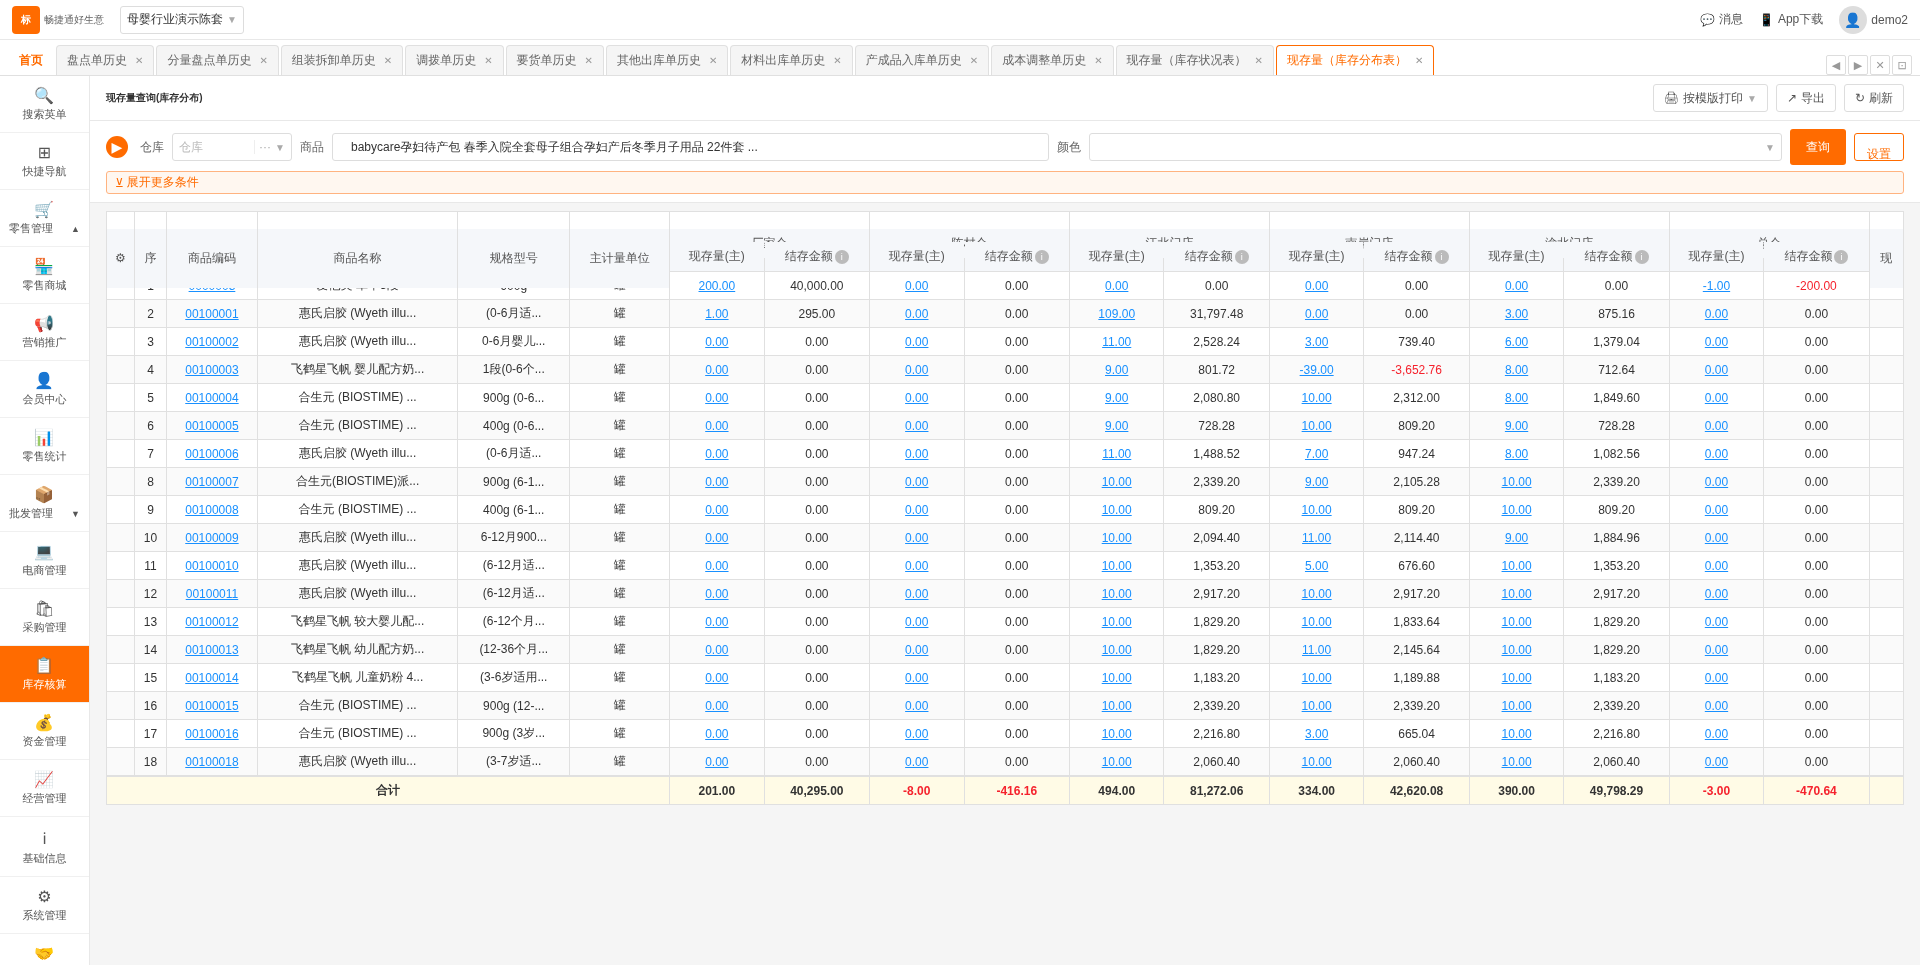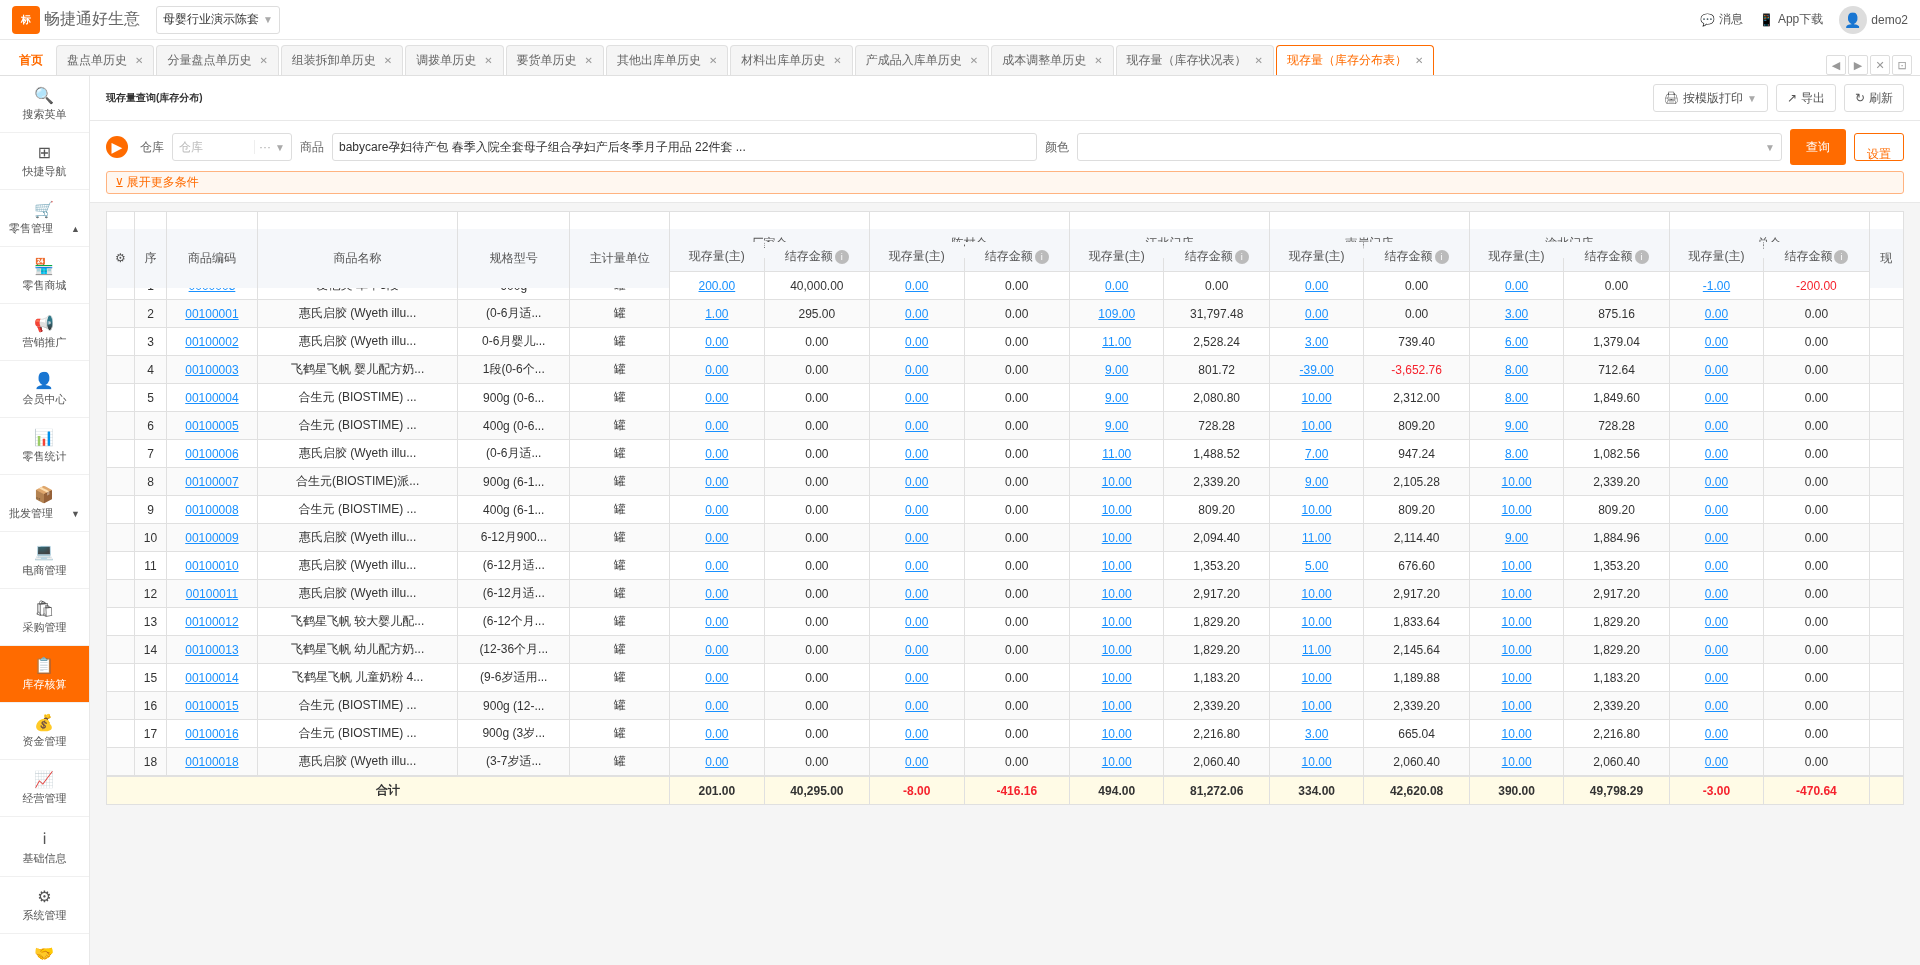--- a/index.html
+++ b/index.html
@@ -3,21 +3,21 @@
   <meta charset="utf-8">
   <style>
     * { margin: 0; padding: 0; box-sizing: border-box; }
     body { font-family: 'Microsoft YaHei', Arial, sans-serif; font-size: 12px; background: #f5f5f5; color: #333; overflow: hidden; }
 
     
     .top-bar { height: 40px; background: #fff; display: flex; align-items: center; justify-content: space-between; padding: 0 12px; border-bottom: 1px solid #e8e8e8; }
     .top-bar-left { display: flex; align-items: center; gap: 8px; }
     .logo-area { display: flex; align-items: center; gap: 4px; }
     .logo-icon { width: 28px; height: 28px; background: #ff6b00; border-radius: 4px; display: flex; align-items: center; justify-content: center; color: white; font-size: 10px; font-weight: bold; }
-    .logo-text { font-size: 16px; color: #666; }
+    .logo-text { font-size: 10px; color: #666; }
     .top-bar-right { display: flex; align-items: center; gap: 16px; }
     .top-bar-item { display: flex; align-items: center; gap: 4px; cursor: pointer; color: #555; font-size: 12px; }
     .avatar { width: 28px; height: 28px; border-radius: 50%; background: #ddd; overflow: hidden; display: flex; align-items: center; justify-content: center; }
 
     
     .tab-bar { height: 36px; background: #fff; display: flex; align-items: flex-end; padding: 0 8px; border-bottom: 1px solid #e0e0e0; overflow: hidden; }
     .tab-item { height: 30px; padding: 0 10px; display: flex; align-items: center; gap: 4px; cursor: pointer; font-size: 12px; border: 1px solid #e0e0e0; border-bottom: none; border-radius: 4px 4px 0 0; background: #f5f5f5; color: #666; margin-right: 2px; white-space: nowrap; }
     .tab-item.active { background: #fff; color: #ff6b00; border-color: #ff6b00; z-index: 1; }
     .tab-item .tab-close { margin-left: 4px; color: #999; font-size: 10px; }
     .tab-home { color: #ff6b00; font-weight: bold; border-color: transparent; background: transparent; }
@@ -40,21 +40,21 @@
     
     .page-header { padding: 8px 16px; background: #fff; border-bottom: 1px solid #e8e8e8; display: flex; align-items: center; justify-content: space-between; }
     .page-title { font-size: 10px; font-weight: bold; color: #333; }
     .page-actions { display: flex; align-items: center; gap: 8px; }
     .action-btn { height: 28px; padding: 0 10px; border: 1px solid #ddd; border-radius: 3px; background: #fff; cursor: pointer; font-size: 12px; color: #555; display: flex; align-items: center; gap: 4px; }
 
     
     .filter-area { padding: 8px 16px; background: #fff; border-bottom: 1px solid #e8e8e8; }
     .filter-row { display: flex; align-items: center; gap: 8px; }
     .filter-label { color: #666; font-size: 12px; white-space: nowrap; }
-    .filter-input { height: 28px; border: 1px solid #ddd; border-radius: 3px; padding: 0 6px; font-size: 12px; color: #333; background: #fff; flex: 1; }
+    .filter-input { height: 28px; border: 1px solid #ddd; border-radius: 3px; padding: 0 18px; font-size: 12px; color: #333; background: #fff; flex: 1; }
     .filter-input-wide { min-width: 400px; }
     .expand-btn { background: #fff7f0; border: 1px solid #ffb380; border-radius: 3px; padding: 2px 8px; color: #ff6b00; font-size: 12px; cursor: pointer; display: flex; align-items: center; gap: 3px; }
     .query-btn { height: 36px; padding: 0 16px; background: #ff6b00; color: white; border: none; border-radius: 3px; cursor: pointer; font-size: 12px; }
     .setting-btn { height: 28px; padding: 12px 12px; background: #fff; color: #ff6b00; border: 1px solid #ff6b00; border-radius: 3px; cursor: pointer; font-size: 12px; }
 
     
     .table-area { flex: 1; overflow: auto; padding: 8px 16px; }
     .data-table { width: 100%; border-collapse: collapse; background: #fff; font-size: 12px; }
     .data-table th { background: #f5f7fa; padding: 6px 6px; border: 1px solid #e0e0e0; color: #555; font-weight: normal; white-space: nowrap; text-align: center; position: sticky; top: 17px; z-index: 2; }
     .data-table td { padding: 5px 6px; border: 1px solid #e0e0e0; text-align: center; white-space: nowrap; }
@@ -613,21 +613,21 @@
               <td>1,829.20</td>
               <td class="link-text">0.00</td>
               <td>0.00</td>
               <td></td>
             </tr>
             <tr>
               <td></td>
               <td>15</td>
               <td class="link-text">00100014</td>
               <td>飞鹤星飞帆 儿童奶粉 4...</td>
-              <td>(9-6岁适用...</td>
+              <td>(3-6岁适用...</td>
               <td>罐</td>
               <td class="link-text">0.00</td>
               <td>0.00</td>
               <td class="link-text">0.00</td>
               <td>0.00</td>
               <td class="link-text">10.00</td>
               <td>1,183.20</td>
               <td class="link-text">10.00</td>
               <td>1,189.88</td>
               <td class="link-text">10.00</td>

